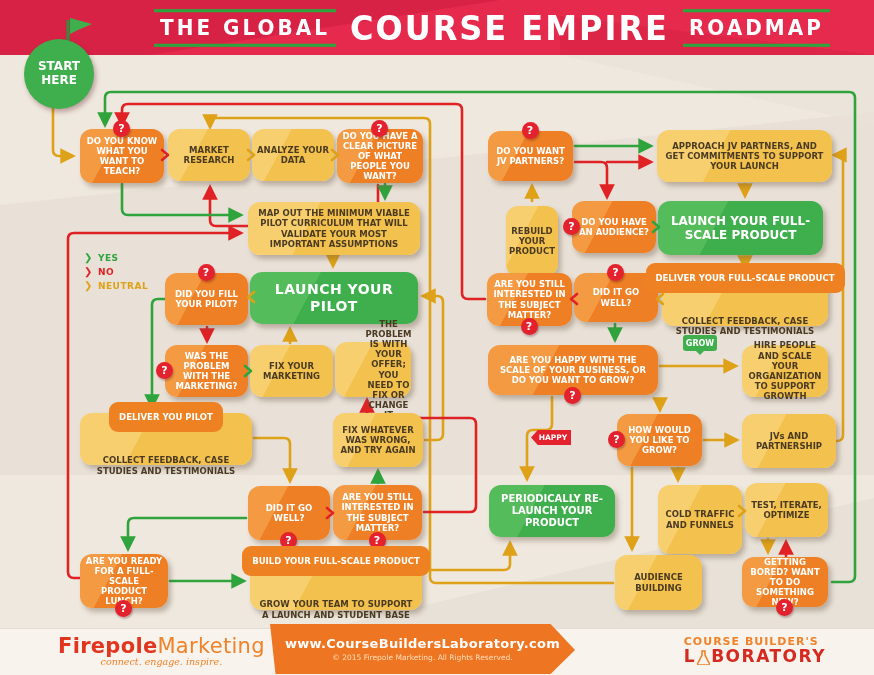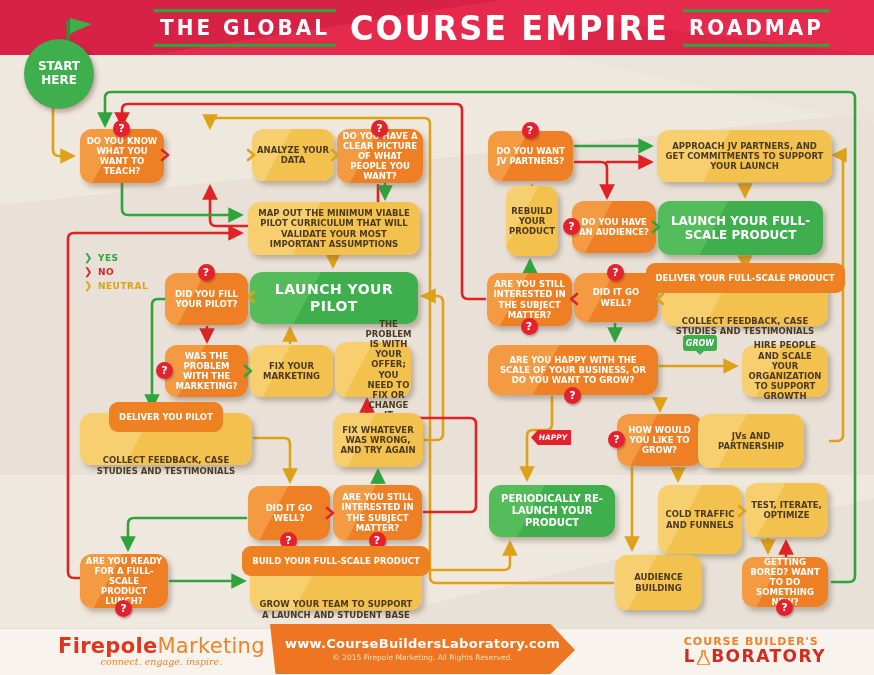--- a/index.html
+++ b/index.html
@@ -42,21 +42,21 @@
                  padding:10px 10px;margin-bottom:3px;white-space:nowrap;}
   .pillbox .sub{color:#4a3a22;font-size:8.5px;font-weight:bold;margin-top:20px;}
   .qbadge{position:absolute;width:17px;height:17px;border-radius:50%;background:#E3222E;color:#fff;
           font-size:11px;font-weight:bold;display:flex;align-items:center;justify-content:center;
           z-index:25;box-shadow:1px 2px 2px rgba(90,20,30,.3);}
   .q-top{top:-9px;left:50%;margin-left:-9px;}
   .q-bottom{bottom:-9px;left:50%;margin-left:-9px;}
   .q-left{left:-9px;top:50%;margin-top:-9px;}
 
   
-  .tag{position:absolute;z-index:26;color:#fff;font-weight:bold;display:flex;align-items:center;justify-content:center;font-style:italic;}
+  .tag{position:absolute;z-index:26;color:#fff;font-weight:bold;display:flex;align-items:center;justify-content:center;}
   .tag-grow{left:683px;top:335px;width:34px;height:16px;background:#3FAE4C;border-radius:3px;font-size:8px;}
   .tag-grow::after{content:"";position:absolute;left:12px;bottom:-4px;border-left:5px solid transparent;
                    border-right:5px solid transparent;border-top:5px solid #3FAE4C;}
   .tag-happy{left:531px;top:430px;width:40px;height:15px;background:#E3222E;font-size:7.5px;
              clip-path:polygon(17% 0,100% 0,100% 100%,17% 100%,0 50%);padding-left:4px;box-sizing:border-box;}
 
   
   .footer{position:absolute;left:0;bottom:0;width:874px;height:46px;background:#F8F3EC;z-index:30;
           box-shadow:0 -1px 0 rgba(0,0,0,.05);}
   .f-left{position:absolute;left:58px;top:5px;text-align:center;}
@@ -179,20 +179,23 @@
     <div class="row lg-neutral">
       <span class="chev">❯</span>
       <span>NEUTRAL</span>
     </div>
   </div>
 
   <div class="node orange" style="left:80px;top:129px;width:84px;height:54px;">
     <span class="qbadge q-top">?</span>
     <span>DO YOU KNOW WHAT YOU WANT TO TEACH?</span>
   </div>
+  <div class="node yellow" style="left:168px;top:129px;width:82px;height:52px;">
+    <span>MARKET RESEARCH</span>
+  </div>
   <div class="node yellow" style="left:252px;top:129px;width:82px;height:52px;">
     <span>ANALYZE YOUR DATA</span>
   </div>
   <div class="node orange" style="left:337px;top:129px;width:86px;height:54px;">
     <span class="qbadge q-top">?</span>
     <span>DO YOU HAVE A CLEAR PICTURE OF WHAT PEOPLE YOU WANT?</span>
   </div>
   <div class="node yellow" style="left:248px;top:202px;width:172px;height:53px;">
     <span>MAP OUT THE MINIMUM VIABLE PILOT CURRICULUM THAT WILL VALIDATE YOUR MOST IMPORTANT ASSUMPTIONS</span>
   </div>
@@ -237,21 +240,21 @@
     <div class="sub">GROW YOUR TEAM TO SUPPORT A LAUNCH AND STUDENT BASE</div>
   </div>
 
   <div class="node orange" style="left:488px;top:131px;width:85px;height:50px;">
     <span class="qbadge q-top">?</span>
     <span>DO YOU WANT JV PARTNERS?</span>
   </div>
   <div class="node yellow" style="left:657px;top:130px;width:175px;height:52px;">
     <span>APPROACH JV PARTNERS, AND GET COMMITMENTS TO SUPPORT YOUR LAUNCH</span>
   </div>
-  <div class="node yellow" style="left:506px;top:186px;width:52px;height:70px;">
+  <div class="node yellow" style="left:506px;top:206px;width:52px;height:70px;">
     <span>REBUILD YOUR PRODUCT</span>
   </div>
   <div class="node orange" style="left:572px;top:201px;width:84px;height:52px;">
     <span class="qbadge q-left">?</span>
     <span>DO YOU HAVE AN AUDIENCE?</span>
   </div>
   <div class="node green mid" style="left:658px;top:201px;width:165px;height:54px;">
     <span>LAUNCH YOUR FULL-SCALE PRODUCT</span>
   </div>
   <div class="node orange" style="left:487px;top:273px;width:85px;height:53px;">
@@ -270,21 +273,21 @@
     <span class="qbadge q-bottom">?</span>
     <span>ARE YOU HAPPY WITH THE SCALE OF YOUR BUSINESS, OR DO YOU WANT TO GROW?</span>
   </div>
   <div class="node yellow" style="left:742px;top:345px;width:86px;height:52px;">
     <span>HIRE PEOPLE AND SCALE YOUR ORGANIZATION TO SUPPORT GROWTH</span>
   </div>
   <div class="node orange" style="left:617px;top:414px;width:85px;height:52px;">
     <span class="qbadge q-left">?</span>
     <span>HOW WOULD YOU LIKE TO GROW?</span>
   </div>
-  <div class="node yellow" style="left:698px;top:414px;width:106px;height:54px;">
+  <div class="node yellow" style="left:742px;top:414px;width:94px;height:54px;">
     <span>JVs AND PARTNERSHIP</span>
   </div>
   <div class="node green smgreen" style="left:489px;top:485px;width:126px;height:52px;">
     <span>PERIODICALLY RE-LAUNCH YOUR PRODUCT</span>
   </div>
   <div class="node yellow" style="left:658px;top:485px;width:84px;height:69px;">
     <span>COLD TRAFFIC AND FUNNELS</span>
   </div>
   <div class="node yellow" style="left:745px;top:483px;width:83px;height:54px;">
     <span>TEST, ITERATE, OPTIMIZE</span>

